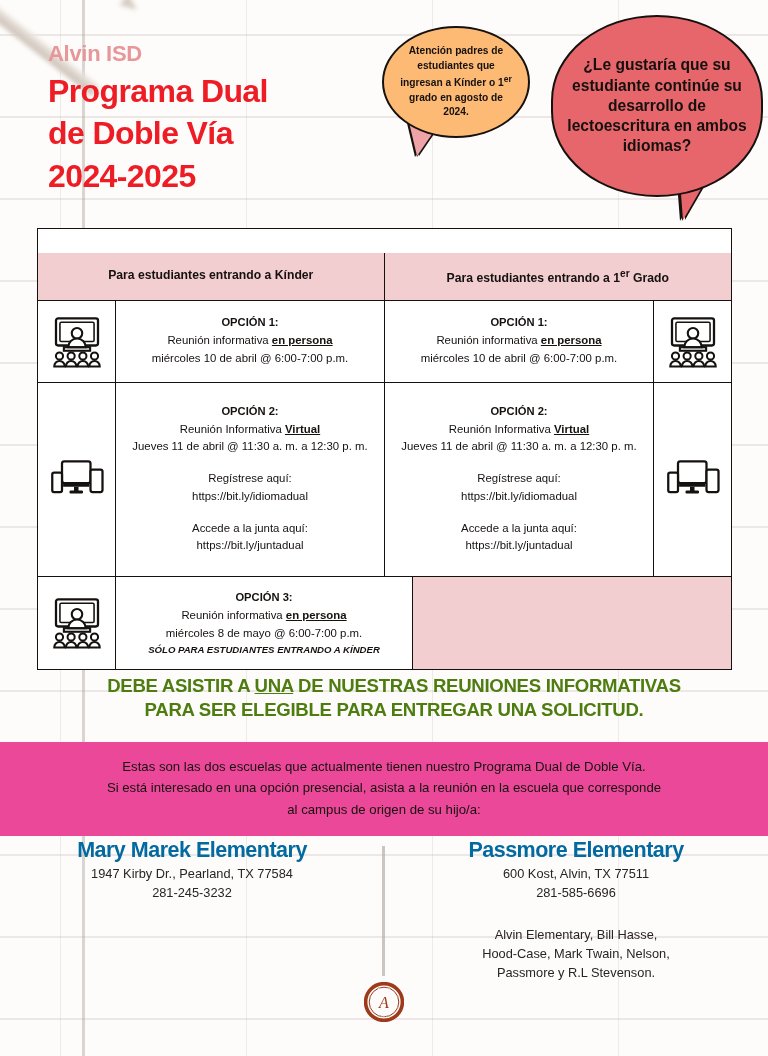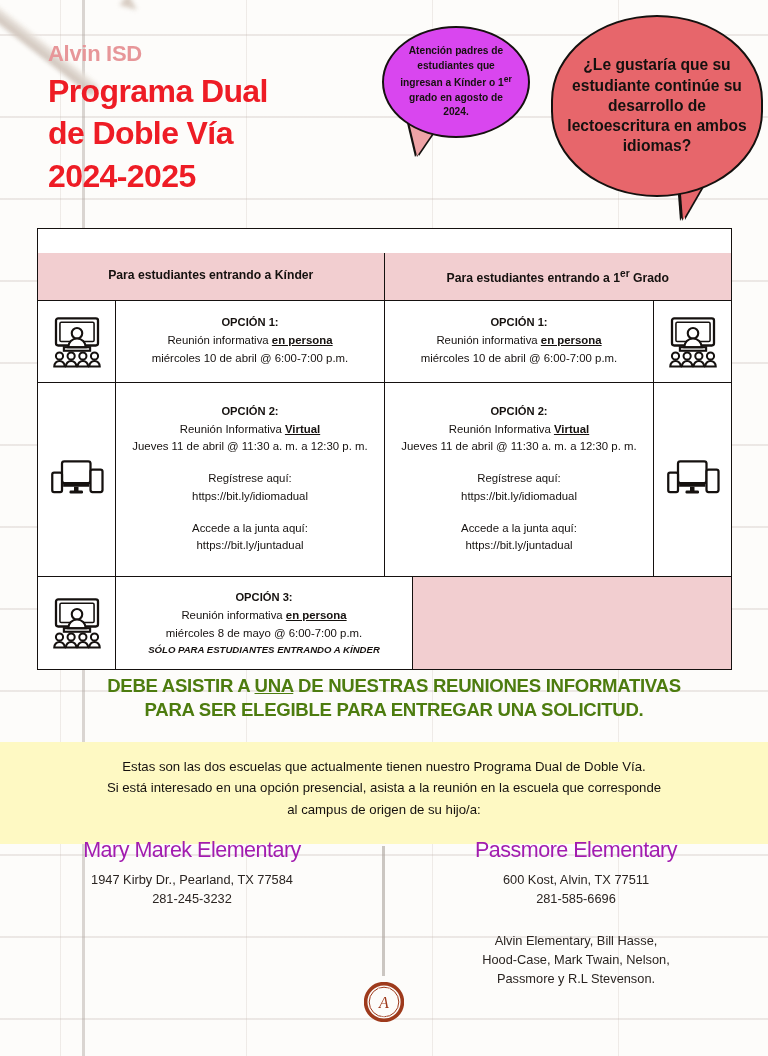--- a/index.html
+++ b/index.html
@@ -67,21 +67,21 @@
     font-size: 32px;
     line-height: 1.32;
     letter-spacing: -.6px;
     margin-top: 4px;
   }
 
   
   .bubble-small {
     position: absolute; left: 382px; top: 26px;
     width: 148px; height: 112px;
-    background: #d946ef;
+    background: #fdba74;
     border: 2.2px solid #15110f;
     border-radius: 50% / 50%;
     z-index: 6;
     display: flex; align-items: center; justify-content: center;
   }
   .bubble-small-txt {
     font-size: 10.2px; font-weight: bold; color: #15110f;
     text-align: center; line-height: 1.42; padding: 0 11px;
   }
   .bubble-small-tail {
@@ -170,36 +170,36 @@
     font-size: 18.6px; font-weight: bold; color: #4d7c0f;
     line-height: 1.30; letter-spacing: -.3px;
     z-index: 5;
     padding-left: 20px;
   }
   .statement u { text-decoration: underline; }
 
   
   .band {
     position: absolute; left: 0; top: 742px; width: 768px;
-    background: #fef9c3;
-    padding: 14px 40px 24px;
+    background: #ec4899;
+    padding: 14px 40px 16px;
     text-align: center;
     z-index: 4;
   }
   .band-line { font-size: 13.2px; color: #15110f; line-height: 1.62; }
 
   
   .schools {
     position: absolute; left: 0; top: 838px; width: 768px;
     display: flex; z-index: 5;
   }
   .school { flex: 1 1 50%; text-align: center; padding: 0 18px; }
   .school-name {
-    font-size: 21.5px; font-weight: normal; color: #a21caf;
-    letter-spacing: -.5px; line-height: 1.2; margin-bottom: 6px;
+    font-size: 21.5px; font-weight: bold; color: #0369a1;
+    letter-spacing: -.5px; line-height: 1.2; margin-bottom: 0;
   }
   .school-addr { font-size: 12.8px; color: #2a2421; line-height: 1.52; }
   .school-list { font-size: 12.8px; color: #2a2421; line-height: 1.50; margin-top: 22px; }
 
   .school-divider {
     position: absolute; left: 382px; top: 846px;
     width: 3px; height: 130px;
     background: rgba(172,164,158,.62);
     z-index: 3;
   }

